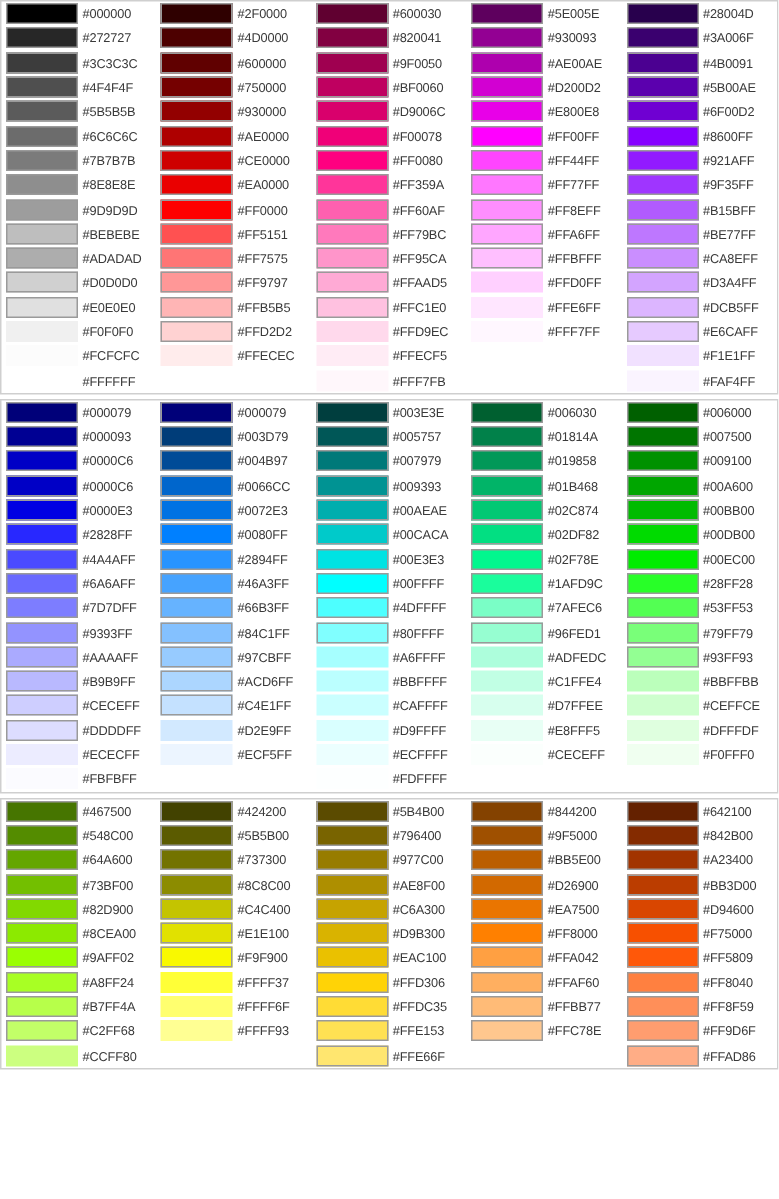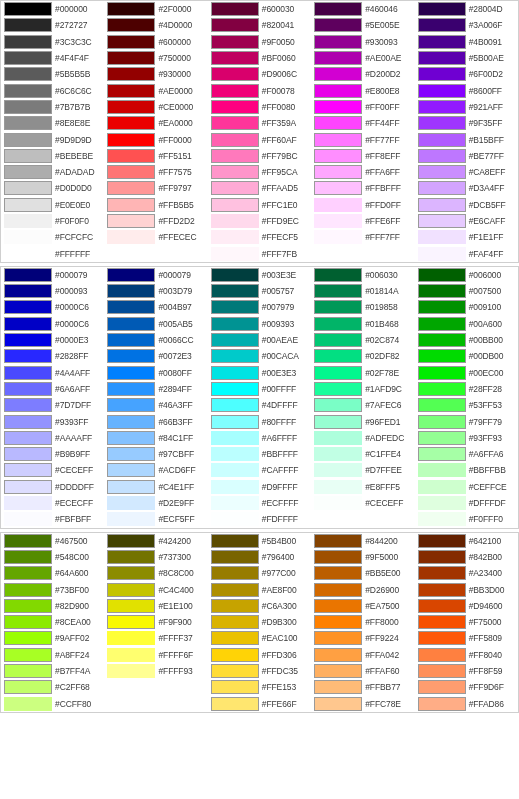--- a/index.html
+++ b/index.html
@@ -258,24 +258,20 @@
           <div class="swatch-chip" style="background: rgb(255, 236, 245);"></div>
           <div class="swatch-label">#FFECF5</div>
         </div>
         <div class="swatch-row">
           <div class="swatch-chip" style="background: rgb(255, 247, 251);"></div>
           <div class="swatch-label">#FFF7FB</div>
         </div>
       </div>
       <div class="palette-column">
         <div class="swatch-row">
-          <div class="swatch-chip bordered" style="background: rgb(70, 0, 70);"></div>
-          <div class="swatch-label">#460046</div>
-        </div>
-        <div class="swatch-row">
           <div class="swatch-chip bordered" style="background: rgb(94, 0, 94);"></div>
           <div class="swatch-label">#5E005E</div>
         </div>
         <div class="swatch-row">
           <div class="swatch-chip bordered" style="background: rgb(147, 0, 147);"></div>
           <div class="swatch-label">#930093</div>
         </div>
         <div class="swatch-row">
           <div class="swatch-chip bordered" style="background: rgb(174, 0, 174);"></div>
           <div class="swatch-label">#AE00AE</div>
@@ -466,24 +462,20 @@
         </div>
         <div class="swatch-row">
           <div class="swatch-chip bordered" style="background: rgb(0, 61, 121);"></div>
           <div class="swatch-label">#003D79</div>
         </div>
         <div class="swatch-row">
           <div class="swatch-chip bordered" style="background: rgb(0, 75, 151);"></div>
           <div class="swatch-label">#004B97</div>
         </div>
         <div class="swatch-row">
-          <div class="swatch-chip bordered" style="background: rgb(0, 90, 181);"></div>
-          <div class="swatch-label">#005AB5</div>
-        </div>
-        <div class="swatch-row">
           <div class="swatch-chip bordered" style="background: rgb(0, 102, 204);"></div>
           <div class="swatch-label">#0066CC</div>
         </div>
         <div class="swatch-row">
           <div class="swatch-chip bordered" style="background: rgb(0, 114, 227);"></div>
           <div class="swatch-label">#0072E3</div>
         </div>
         <div class="swatch-row">
           <div class="swatch-chip bordered" style="background: rgb(0, 128, 255);"></div>
           <div class="swatch-label">#0080FF</div>
@@ -692,24 +684,20 @@
         </div>
         <div class="swatch-row">
           <div class="swatch-chip bordered" style="background: rgb(121, 255, 121);"></div>
           <div class="swatch-label">#79FF79</div>
         </div>
         <div class="swatch-row">
           <div class="swatch-chip bordered" style="background: rgb(147, 255, 147);"></div>
           <div class="swatch-label">#93FF93</div>
         </div>
         <div class="swatch-row">
-          <div class="swatch-chip bordered" style="background: rgb(166, 255, 166);"></div>
-          <div class="swatch-label">#A6FFA6</div>
-        </div>
-        <div class="swatch-row">
           <div class="swatch-chip" style="background: rgb(187, 255, 187);"></div>
           <div class="swatch-label">#BBFFBB</div>
         </div>
         <div class="swatch-row">
           <div class="swatch-chip" style="background: rgb(206, 255, 206);"></div>
           <div class="swatch-label">#CEFFCE</div>
         </div>
         <div class="swatch-row">
           <div class="swatch-chip" style="background: rgb(223, 255, 223);"></div>
           <div class="swatch-label">#DFFFDF</div>
@@ -766,20 +754,24 @@
           <div class="swatch-chip" style="background: rgb(204, 255, 128);"></div>
           <div class="swatch-label">#CCFF80</div>
         </div>
       </div>
       <div class="palette-column">
         <div class="swatch-row">
           <div class="swatch-chip bordered" style="background: rgb(66, 66, 0);"></div>
           <div class="swatch-label">#424200</div>
         </div>
         <div class="swatch-row">
+          <div class="swatch-chip bordered" style="background: rgb(91, 91, 0);"></div>
+          <div class="swatch-label">#5B5B00</div>
+        </div>
+        <div class="swatch-row">
           <div class="swatch-chip bordered" style="background: rgb(115, 115, 0);"></div>
           <div class="swatch-label">#737300</div>
         </div>
         <div class="swatch-row">
           <div class="swatch-chip bordered" style="background: rgb(140, 140, 0);"></div>
           <div class="swatch-label">#8C8C00</div>
         </div>
         <div class="swatch-row">
           <div class="swatch-chip bordered" style="background: rgb(196, 196, 0);"></div>
           <div class="swatch-label">#C4C400</div>
@@ -868,24 +860,20 @@
           <div class="swatch-chip bordered" style="background: rgb(210, 105, 0);"></div>
           <div class="swatch-label">#D26900</div>
         </div>
         <div class="swatch-row">
           <div class="swatch-chip bordered" style="background: rgb(234, 117, 0);"></div>
           <div class="swatch-label">#EA7500</div>
         </div>
         <div class="swatch-row">
           <div class="swatch-chip bordered" style="background: rgb(255, 128, 0);"></div>
           <div class="swatch-label">#FF8000</div>
-        </div>
-        <div class="swatch-row">
-          <div class="swatch-chip bordered" style="background: rgb(255, 146, 36);"></div>
-          <div class="swatch-label">#FF9224</div>
         </div>
         <div class="swatch-row">
           <div class="swatch-chip bordered" style="background: rgb(255, 160, 66);"></div>
           <div class="swatch-label">#FFA042</div>
         </div>
         <div class="swatch-row">
           <div class="swatch-chip bordered" style="background: rgb(255, 175, 96);"></div>
           <div class="swatch-label">#FFAF60</div>
         </div>
         <div class="swatch-row">

